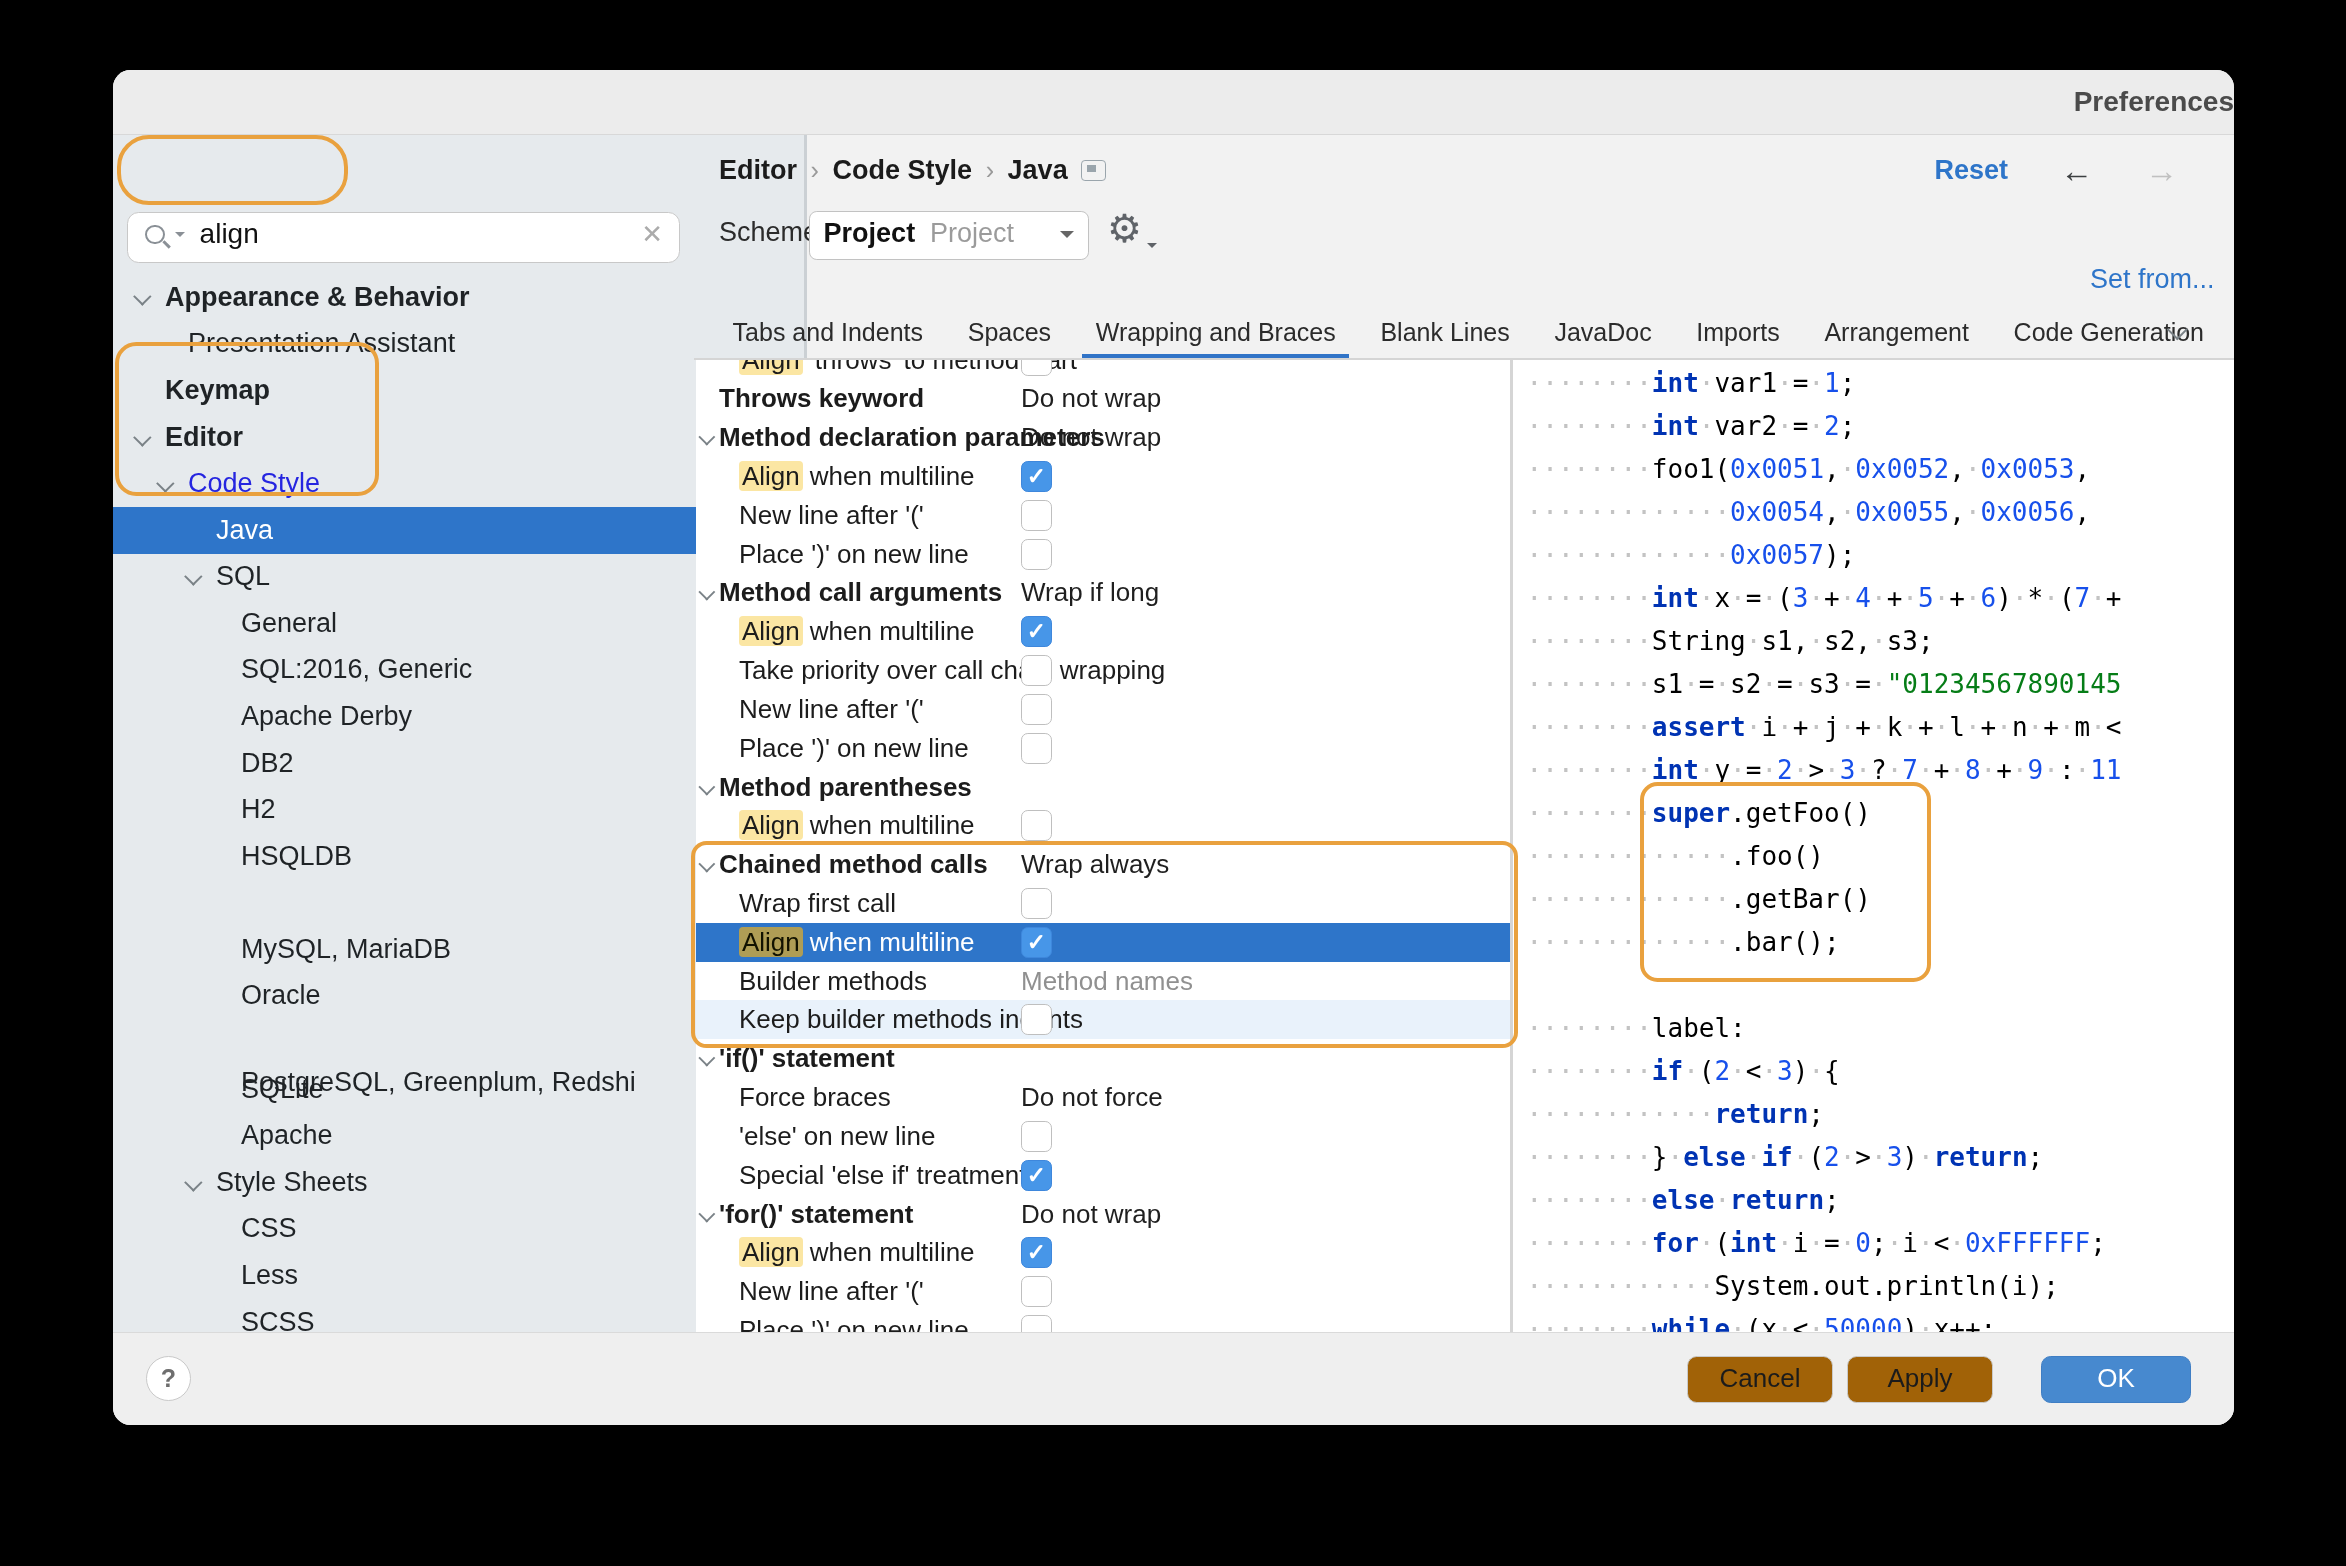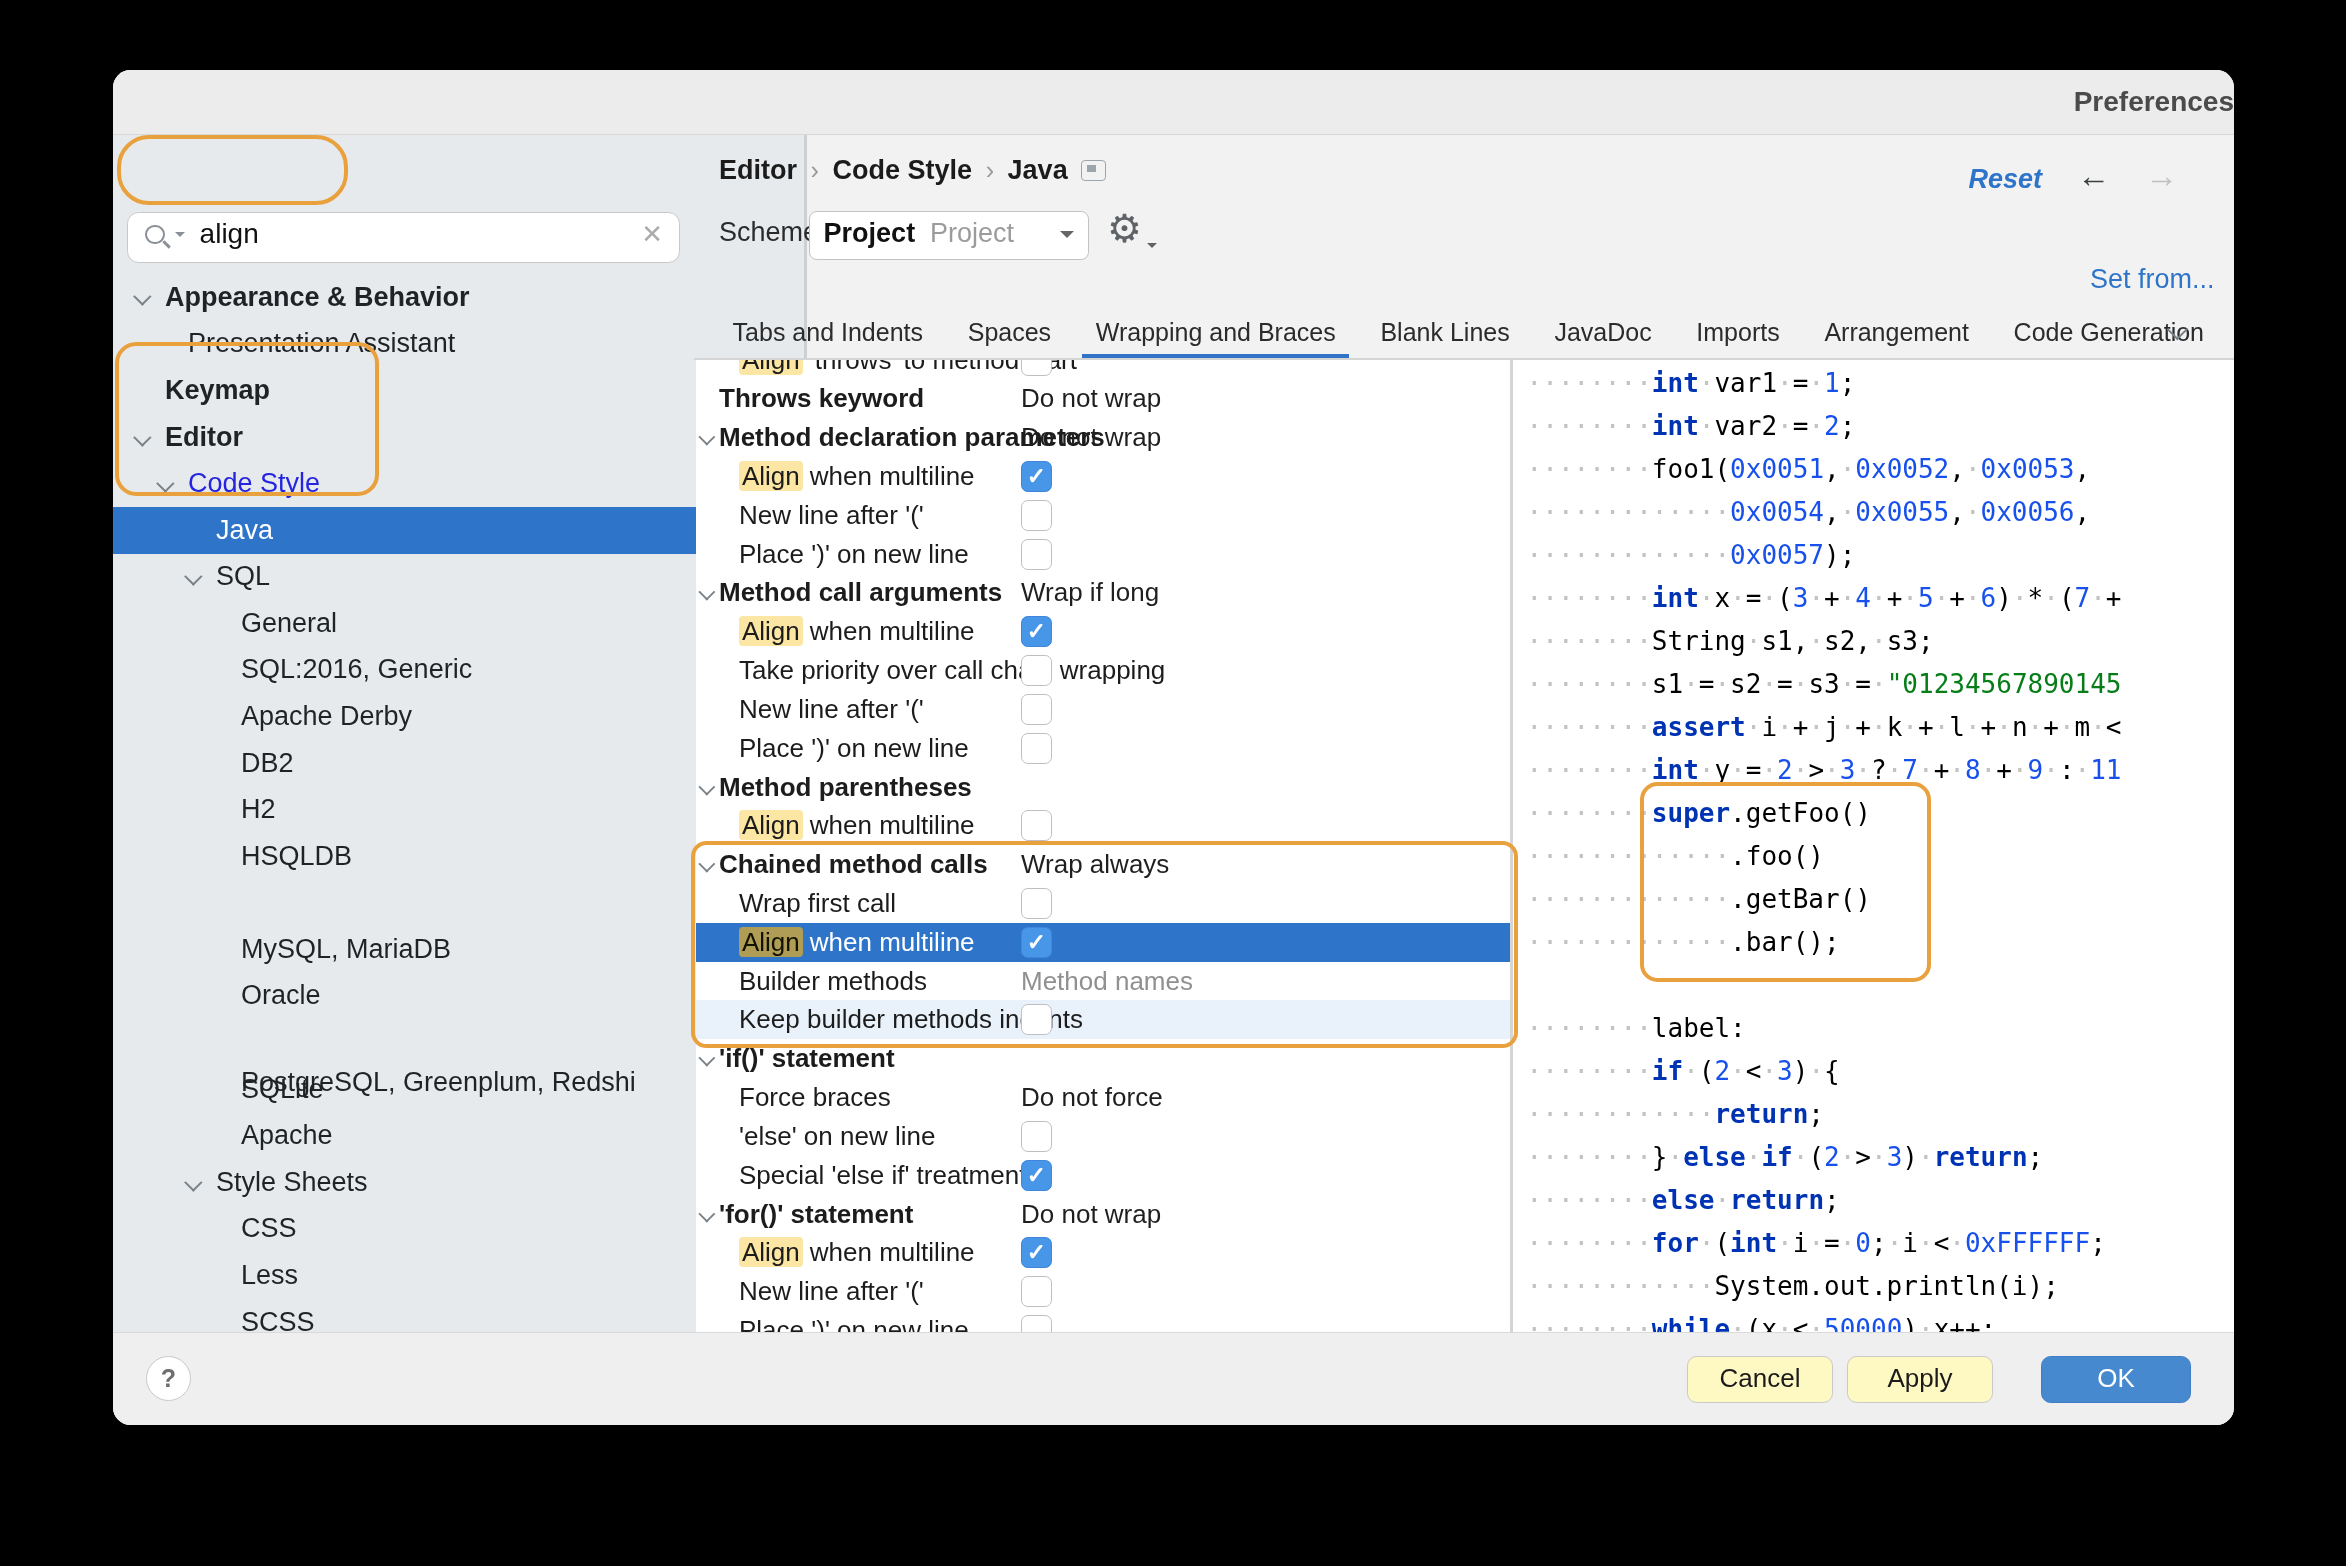--- a/index.html
+++ b/index.html
@@ -34,21 +34,21 @@
   .mini-icon{position:absolute;right:13.6px;top:12.6px;width:23px;height:18.4px;border:1.9px solid #9AA5AC;border-radius:3.9px;}
   .mini-icon::after{content:'';position:absolute;left:4.9px;top:3.9px;width:8.7px;height:6.8px;background:#9AA5AC;}
   .trow.selected .mini-icon{border-color:#EAF2FA;}
   .trow.selected .mini-icon::after{background:#EAF2FA;}
   
   .crumbbar{position:absolute;left:606px;top:76px;height:49px;display:flex;align-items:center;gap:13.6px;}
   .crumb{font-size:27px;font-weight:700;color:#1B1B1B;white-space:nowrap;}
   .crumb-sep{font-size:25px;color:#9A9A9A;}
   .crumb-icon{position:relative;width:23px;height:18.4px;border:1.9px solid #9AA5AC;border-radius:3.9px;display:inline-block;}
   .crumb-icon::after{content:'';position:absolute;left:4.9px;top:3.9px;width:8.7px;height:6.8px;background:#9AA5AC;}
-  .navgrp{position:absolute;top:76px;right:56px;height:49px;display:flex;align-items:flex-end;gap:35px;font-style:italic;}
+  .navgrp{position:absolute;top:76px;right:56px;height:49px;display:flex;align-items:center;gap:52px;}
   .reset-link{font-size:27px;font-weight:700;color:#2E75C9;}
   .nav-back{font-size:33px;color:#3C3F41;}
   .nav-fwd{font-size:33px;color:#C0C0C0;}
   .scheme-label{position:absolute;left:606px;top:147px;font-size:27px;color:#2B2B2B;}
   .scheme-dd{position:absolute;left:696px;top:141px;width:278px;height:47px;background:#fff;border:1.9px solid #C2C2C2;border-radius:7.8px;}
   .scheme-primary{position:absolute;left:13.6px;top:5.8px;font-size:27px;font-weight:700;color:#111;}
   .scheme-secondary{position:absolute;left:120px;top:5.8px;font-size:27px;color:#9B9B9B;}
   .dd-caret{position:absolute;right:13.6px;top:19.4px;width:0;height:0;border:7.8px solid transparent;border-top-color:#666;}
   .gear{position:absolute;left:994px;top:136px;font-size:39px;color:#5F6368;}
   .gear-caret{position:absolute;left:1034px;top:173px;width:0;height:0;border:5.8px solid transparent;border-top-color:#5F6368;}
@@ -81,21 +81,21 @@
   .cline{height:43px;}
   .tok-kw{color:#0033B3;font-weight:600;}
   .tok-num{color:#1750EB;}
   .tok-str{color:#067D17;}
   .tok-pl{color:#000;}
   .ws{color:#C3C3C3;}
   
   .footer{position:absolute;left:0;bottom:0;width:100%;height:92px;background:#EFEFEF;border-top:1.9px solid #DADADA;}
   .help-btn{position:absolute;left:33px;top:23px;width:45px;height:45px;border-radius:50%;background:#fff;border:1.9px solid #C9C9C9;
             text-align:center;line-height:43px;font-size:25px;font-weight:700;color:#6E6E6E;box-sizing:border-box;}
-  .btn{position:absolute;top:23px;height:47px;border-radius:9.7px;background:#fef9c3;border:1.9px solid #C9C9C9;
+  .btn{position:absolute;top:23px;height:47px;border-radius:9.7px;background:#a16207;border:1.9px solid #C9C9C9;
        font-size:26px;color:#1B1B1B;text-align:center;line-height:43px;box-sizing:border-box;}
   .btn.primary{background:#4789CF;border-color:#3F7EC4;color:#fff;}
   
   .obox{position:absolute;border:4.9px solid #E9A13E;border-radius:15.5px;pointer-events:none;}
 </style>
 </head>
 <body>
 
 <div class="stage">
   <div class="window">

